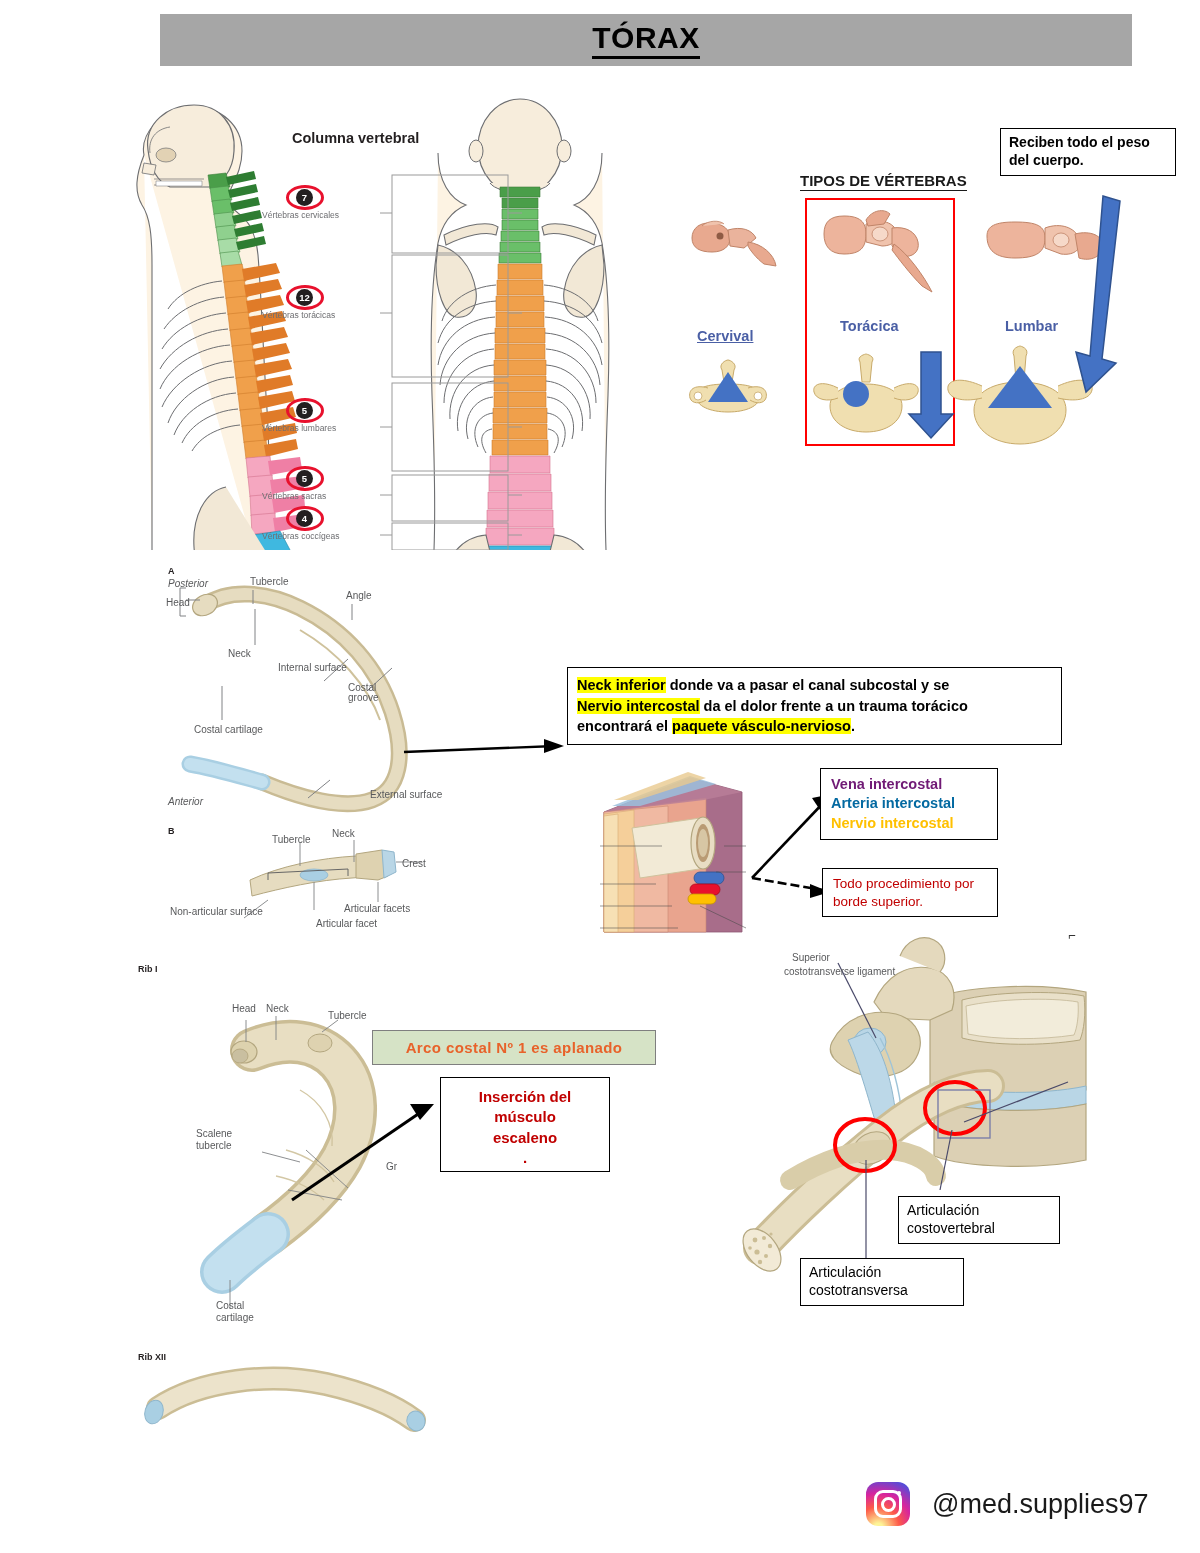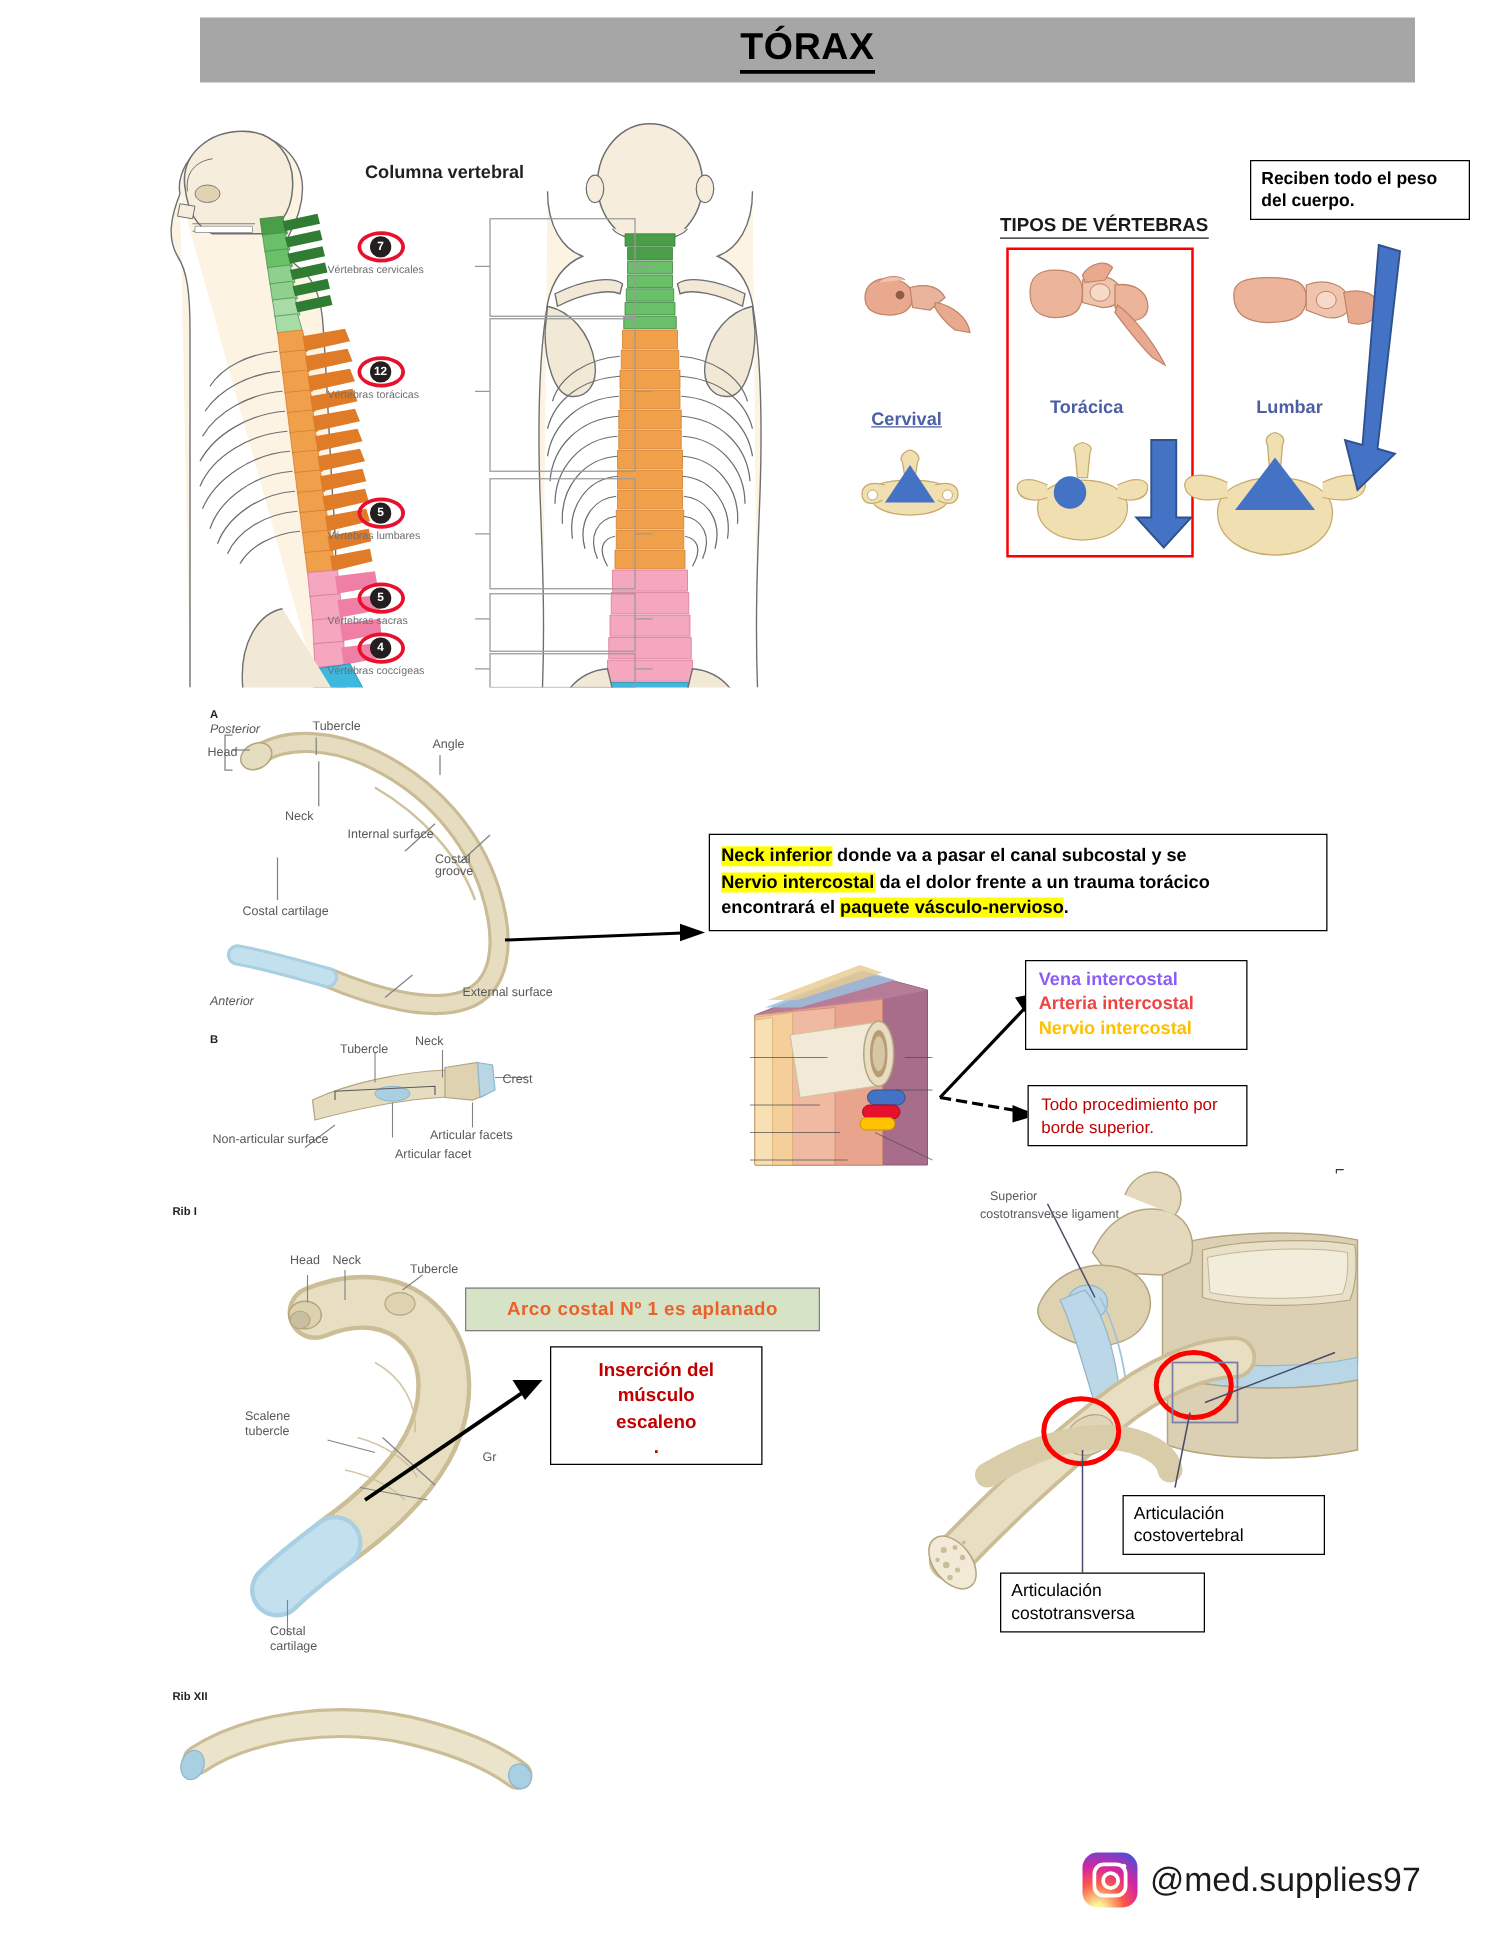--- a/index.html
+++ b/index.html
@@ -76,22 +76,22 @@
     font-size:14.5px; font-weight:bold; line-height:1.42; color:#000;
   }
   .hl{ background:#ffff00; }
 
   
   .legend-box{
     position:absolute; left:820px; top:768px; width:178px;
     border:1.5px solid #000; background:#fff; padding:6px 10px;
     font-size:14.5px; font-weight:bold; line-height:1.33;
   }
-  .c-vena{ color:#8b5cf6; }
-  .c-arteria{ color:#ef4444; }
+  .c-vena{ color:#701a75; }
+  .c-arteria{ color:#0369a1; }
   .c-nervio{ color:#ffc000; }
 
   .proc-box{
     position:absolute; left:822px; top:868px; width:176px;
     border:1.5px solid #000; background:#fff; padding:6px 10px;
     font-size:13.5px; color:#c00000; line-height:1.3;
   }
 
   
   .green-box{
@@ -102,21 +102,21 @@
   }
 
   .insercion-box{
     position:absolute; left:440px; top:1077px; width:170px; height:95px;
     border:1.5px solid #000; background:#fff;
     color:#c00000; font-weight:bold; font-size:15px; line-height:1.35;
     text-align:center; padding-top:9px;
   }
 
   
-  .ig-wrap{ position:absolute; left:866px; top:1482px; display:flex; align-items:center; gap:10px;text-align:center; }
+  .ig-wrap{ position:absolute; left:866px; top:1482px; display:flex; align-items:center; gap:22px;text-align:center; }
   .ig-logo{
     width:44px; height:44px; border-radius:12px; position:relative;
     background:
       radial-gradient(circle at 28% 104%, #fdf497 0%, #fdf497 8%, #fd5949 38%, #d6249f 62%, #285AEB 100%);
   }
   .ig-logo .sq{
     position:absolute; left:8px; top:8px; width:28px; height:28px;
     border:3px solid #fff; border-radius:9px;
   }
   .ig-logo .ci{

